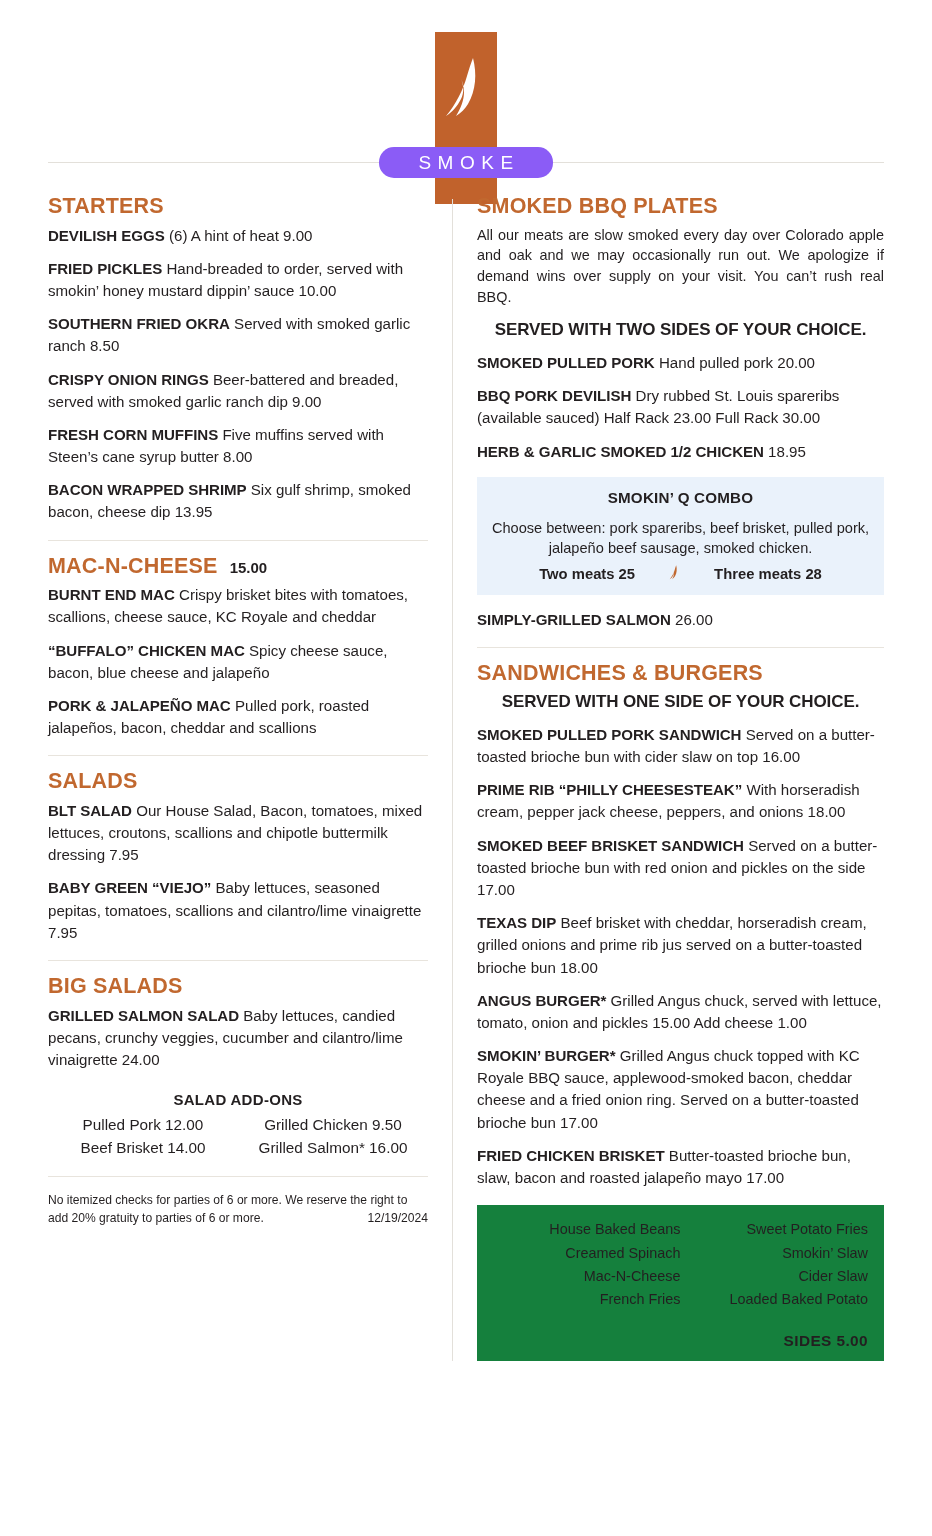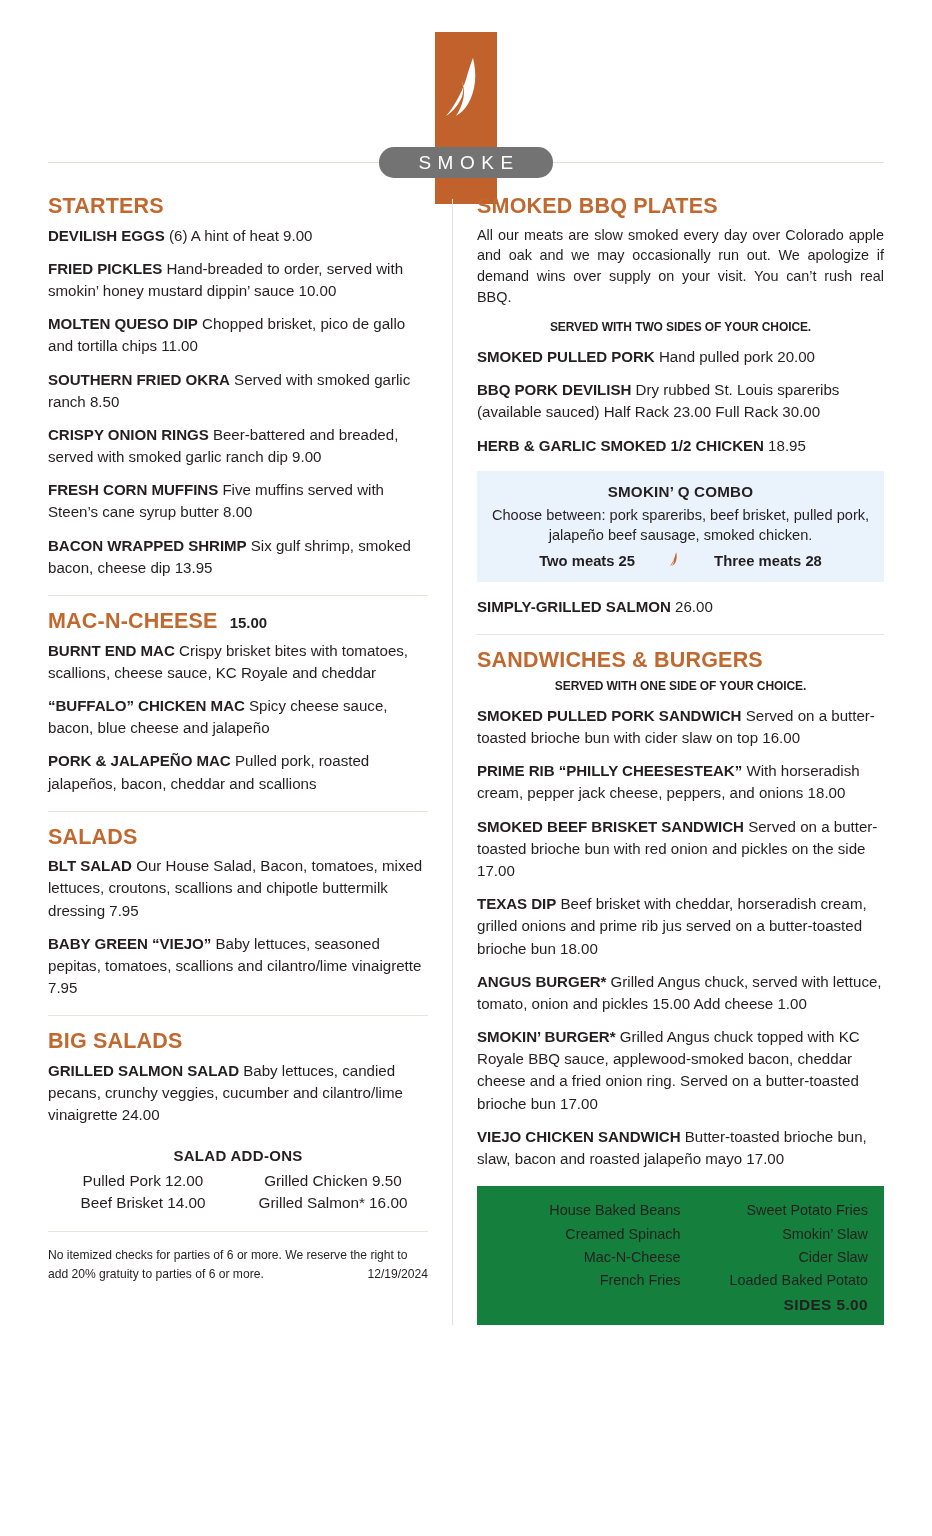--- a/index.html
+++ b/index.html
@@ -54,21 +54,21 @@
     width: 46px;
     height: 72px;
   }
   .logo-banner {
     position: absolute;
     left: 50%;
     transform: translateX(-50%);
     top: 115px;
     width: 174px;
     height: 31px;
-    background: #737373;
+    background: #8b5cf6;
     border-radius: 15px;
     display: flex;
     align-items: center;
     justify-content: center;
   }
   .logo-banner span {
     color: #ffffff;
     font-size: 19px;
     font-weight: 400;
     letter-spacing: 6.5px;
@@ -125,39 +125,39 @@
   .item .ds { font-weight: 400; }
 
   
   .intro {
     font-size: 14.4px;
     line-height: 1.45;
     text-align: justify;
     margin: 0 0 12px 0;
   }
   .served {
-    font-size: 12px;
+    font-size: 17px;
     font-weight: 700;
     text-align: center;
     margin: 0 0 12px 0;
     letter-spacing: -0.1px;
   }
 
   
   .combo {
     background: #eaf2fb;
     padding: 12px 14px 12px;
     margin: 14px 0 14px 0;
     text-align: center;
   }
   .combo-title {
     font-size: 15.2px;
     font-weight: 700;
     letter-spacing: 0.2px;
-    margin-bottom: 5px;
+    margin-bottom: 12px;
   }
   .combo-desc {
     font-size: 14.6px;
     line-height: 1.38;
     margin-bottom: 6px;
   }
   .combo-prices {
     font-size: 14.8px;
     font-weight: 700;
     display: flex;
@@ -194,21 +194,21 @@
   .sides-grid {
     display: grid;
     grid-template-columns: 1fr 1fr;
     font-size: 14.4px;
     line-height: 1.62;
   }
   .sides-footer {
     font-size: 15.4px;
     font-weight: 700;
     letter-spacing: 0.4px;
-    margin-top: 3px;
+    margin-top: 20px;
   }
 
   
   .footnote {
     margin-top: 14px;
     font-size: 12.1px;
     line-height: 1.5;
     position: relative;
   }
   .footnote .date {
@@ -234,21 +234,20 @@
 </div>
 
 <div class="columns">
 
   <div class="col-left">
 
     <div class="section">
       <h2 class="sec-head">STARTERS</h2>
       <div class="item"><span class="nm">DEVILISH EGGS</span> <span class="ds">(6) A hint of heat 9.00</span></div>
       <div class="item"><span class="nm">FRIED PICKLES</span> <span class="ds">Hand-breaded to order, served with smokin’ honey mustard dippin’ sauce  10.00</span></div>
-      <div class="item"><span class="nm">MOLTEN QUESO DIP</span> <span class="ds">Chopped brisket, pico de gallo and tortilla chips  11.00</span></div>
       <div class="item"><span class="nm">SOUTHERN FRIED OKRA</span> <span class="ds">Served with smoked garlic ranch  8.50</span></div>
       <div class="item"><span class="nm">CRISPY ONION RINGS</span> <span class="ds">Beer-battered and breaded, served with smoked garlic ranch dip  9.00</span></div>
       <div class="item"><span class="nm">FRESH CORN MUFFINS</span> <span class="ds">Five muffins served with Steen’s cane syrup butter 8.00</span></div>
       <div class="item"><span class="nm">BACON WRAPPED SHRIMP</span> <span class="ds">Six gulf shrimp, smoked bacon, cheese dip  13.95</span></div>
     </div>
 
     <hr class="hr">
 
     <div class="section">
       <h2 class="sec-head"><span>MAC-N-CHEESE</span><span class="sec-price">15.00</span></h2>
@@ -321,21 +320,21 @@
 
     <div class="section">
       <h2 class="sec-head">SANDWICHES &amp; BURGERS</h2>
       <div class="served">SERVED WITH ONE SIDE OF YOUR CHOICE.</div>
       <div class="item"><span class="nm">SMOKED PULLED PORK SANDWICH</span> <span class="ds">Served on a butter-toasted brioche bun with cider slaw on top 16.00</span></div>
       <div class="item"><span class="nm">PRIME RIB “PHILLY CHEESESTEAK”</span> <span class="ds">With horseradish cream, pepper jack cheese, peppers, and onions 18.00</span></div>
       <div class="item"><span class="nm">SMOKED BEEF BRISKET SANDWICH</span> <span class="ds">Served on a butter-toasted brioche bun with red onion and pickles on the side  17.00</span></div>
       <div class="item"><span class="nm">TEXAS DIP</span> <span class="ds">Beef brisket with cheddar, horseradish cream, grilled onions and prime rib jus served on a butter-toasted brioche bun  18.00</span></div>
       <div class="item"><span class="nm">ANGUS BURGER*</span> <span class="ds">Grilled Angus chuck, served with lettuce, tomato, onion and pickles  15.00 Add cheese  1.00</span></div>
       <div class="item"><span class="nm">SMOKIN’ BURGER*</span> <span class="ds">Grilled Angus chuck topped with KC Royale BBQ sauce, applewood-smoked bacon, cheddar cheese and a fried onion ring. Served on a butter-toasted brioche bun  17.00</span></div>
-      <div class="item"><span class="nm">VIEJO CHICKEN SANDWICH</span> <span class="ds">Butter-toasted brioche bun, slaw, bacon and roasted jalapeño mayo  17.00</span></div>
+      <div class="item"><span class="nm">FRIED CHICKEN BRISKET</span> <span class="ds">Butter-toasted brioche bun, slaw, bacon and roasted jalapeño mayo  17.00</span></div>
     </div>
 
     <div class="sides">
       <div class="sides-grid">
         <div>House Baked Beans</div>
         <div>Sweet Potato Fries</div>
         <div>Creamed Spinach</div>
         <div>Smokin’ Slaw</div>
         <div>Mac-N-Cheese</div>
         <div>Cider Slaw</div>

